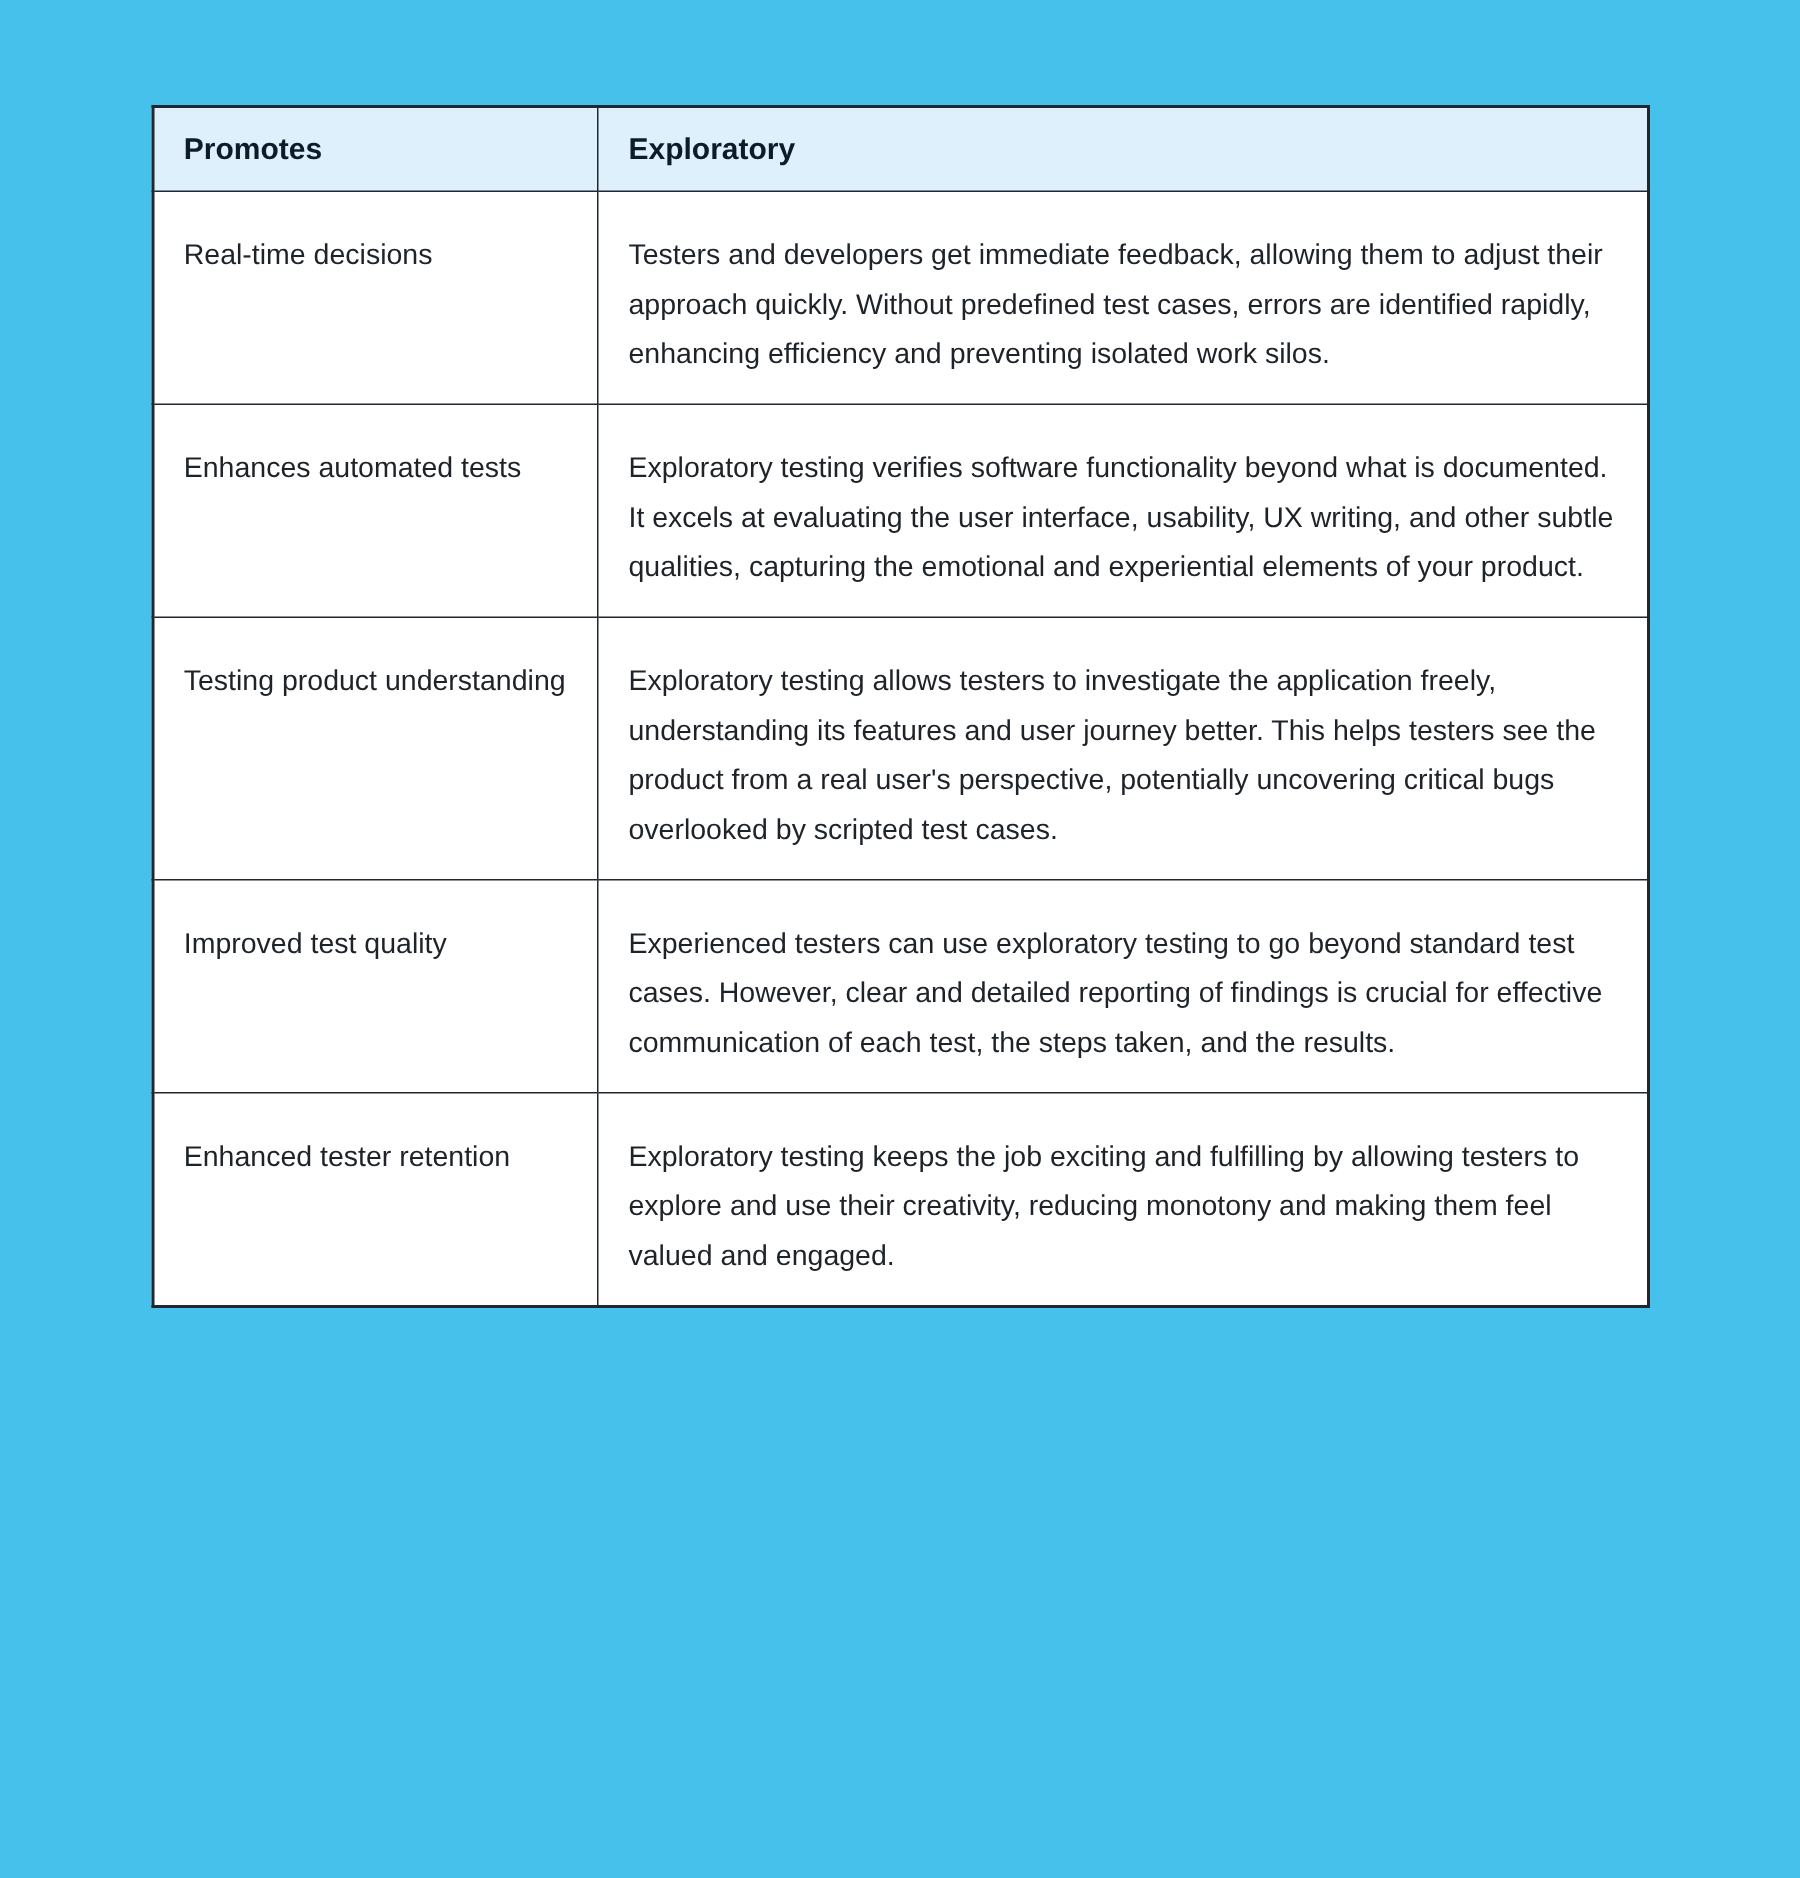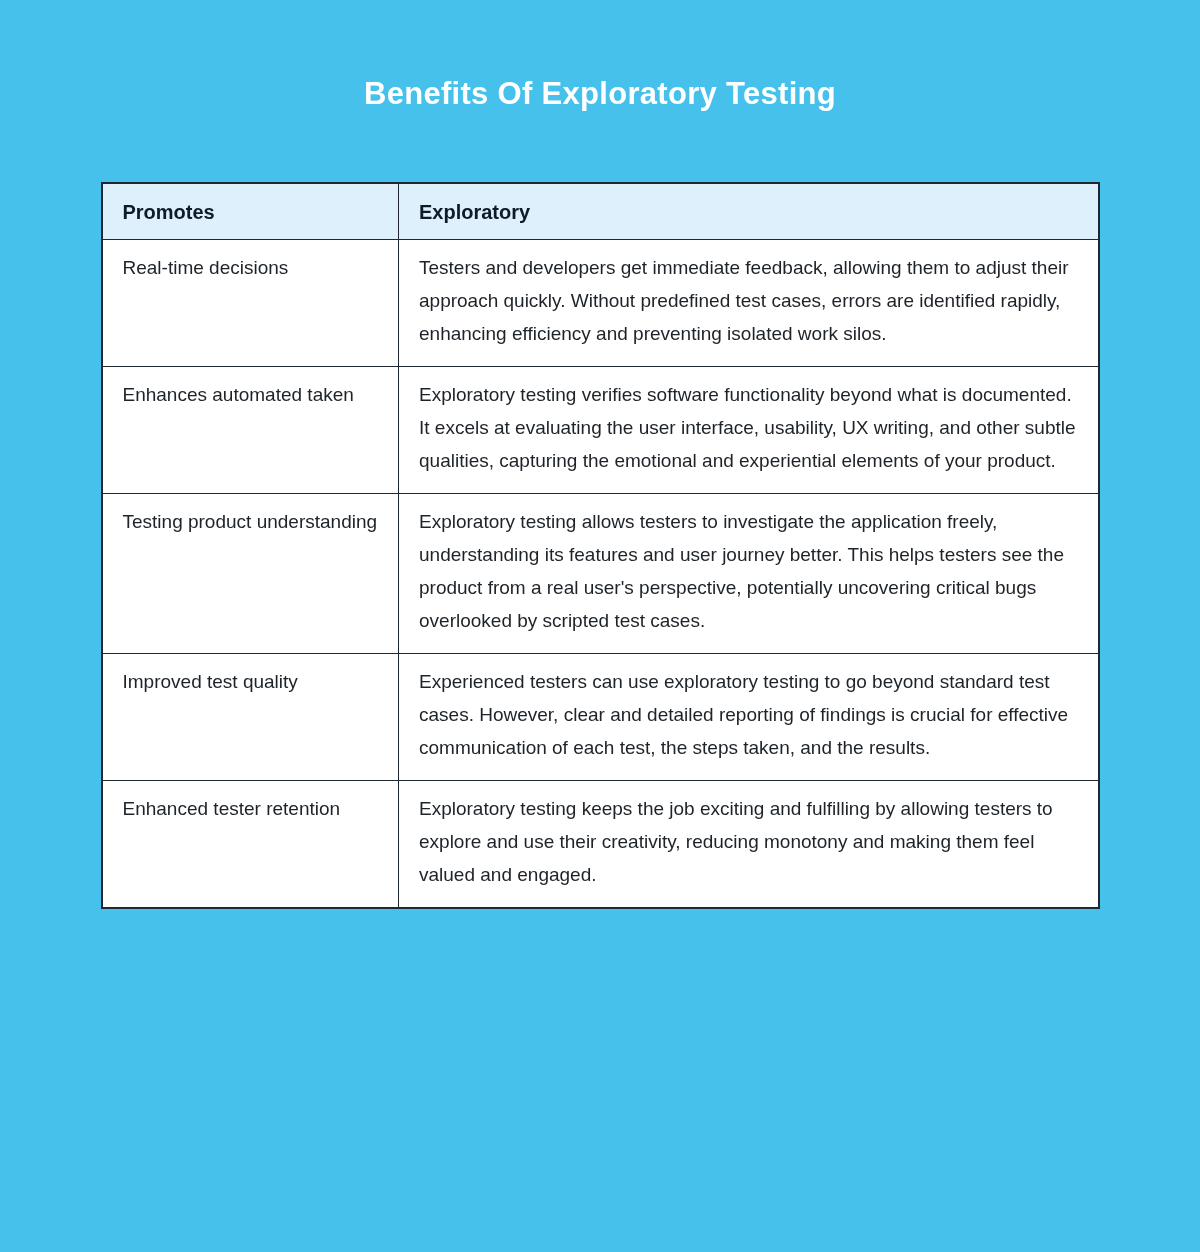--- a/index.html
+++ b/index.html
@@ -48,49 +48,48 @@
     font-size: 20px;
     font-weight: 700;
     padding: 15px 20px 14px 20px;
     line-height: 26px;
   }
   table.benefits-table td {
     background: #FFFFFF;
     color: #1D2328;
     font-size: 19px;
     line-height: 33px;
-    padding: 11px 20px 16px 20px;
+    padding: 26px 20px 16px 20px;
   }
   col.benefit-col { width: 297px; }
   col.description-col { width: 700px; }
 </style>
 </head>
 <body>
 
 <div class="page">
-  <h1 class="title">Benefits Of Exploratory Testing</h1>
 
   <table class="benefits-table">
     <colgroup>
       <col class="benefit-col">
       <col class="description-col">
     </colgroup>
     <thead>
       <tr>
         <th>Promotes</th>
         <th>Exploratory</th>
       </tr>
     </thead>
     <tbody>
       <tr>
         <td>Real-time decisions</td>
         <td>Testers and developers get immediate feedback, allowing them to adjust their approach quickly. Without predefined test cases, errors are identified rapidly, enhancing efficiency and preventing isolated work silos.</td>
       </tr>
       <tr>
-        <td>Enhances automated taken</td>
+        <td>Enhances automated tests</td>
         <td>Exploratory testing verifies software functionality beyond what is documented. It excels at evaluating the user interface, usability, UX writing, and other subtle qualities, capturing the emotional and experiential elements of your product.</td>
       </tr>
       <tr>
         <td>Testing product understanding</td>
         <td>Exploratory testing allows testers to investigate the application freely, understanding its features and user journey better. This helps testers see the product from a real user's perspective, potentially uncovering critical bugs overlooked by scripted test cases.</td>
       </tr>
       <tr>
         <td>Improved test quality</td>
         <td>Experienced testers can use exploratory testing to go beyond standard test cases. However, clear and detailed reporting of findings is crucial for effective communication of each test, the steps taken, and the results.</td>
       </tr>

